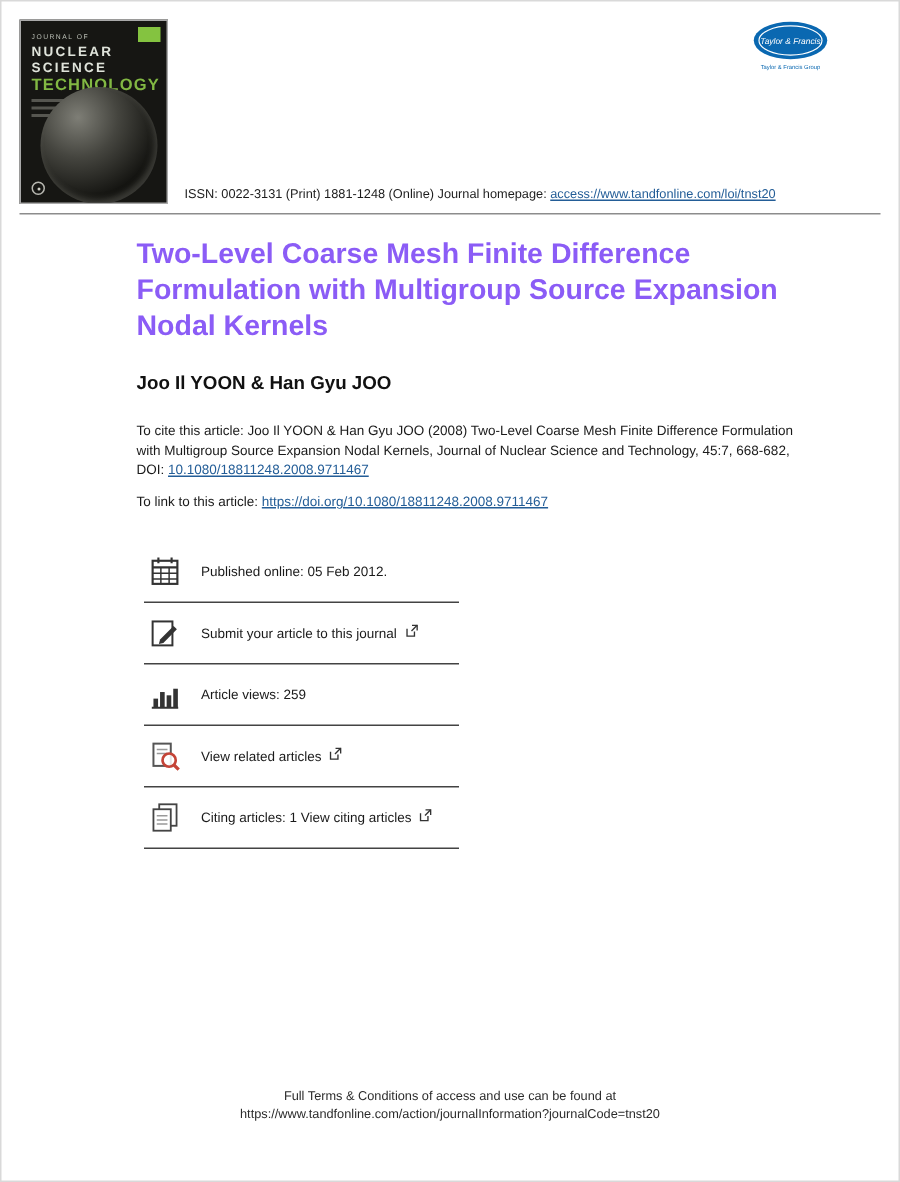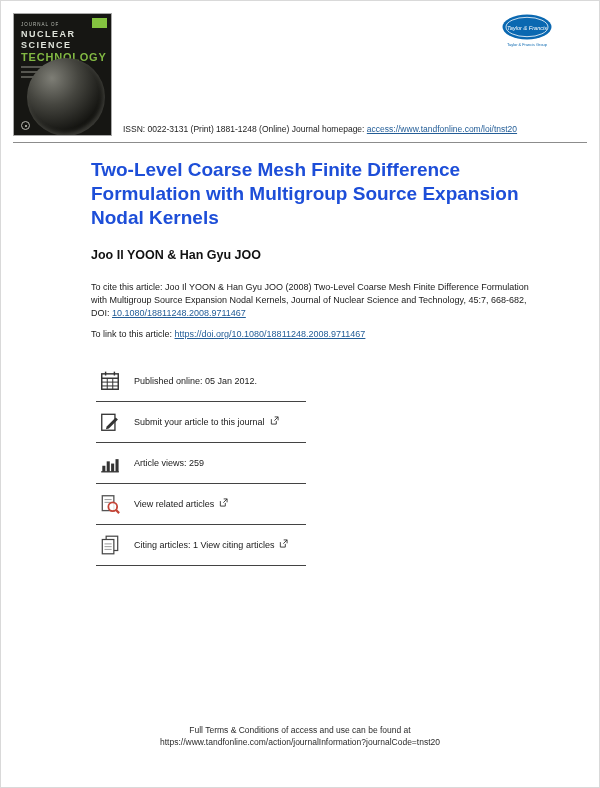--- a/index.html
+++ b/index.html
@@ -32,21 +32,21 @@
   .atom::after{content:"";position:absolute;left:2.5px;top:2.5px;width:2px;height:2px;border-radius:50%;background:#cfcfc6;}
   
   .logo{position:absolute;left:500px;top:13px;width:52px;height:36px;}
   .journal-title{position:absolute;left:122px;top:38px;width:400px;font-size:15px;font-weight:bold;color:#000;}
   .issn-line{position:absolute;left:122px;top:123px;width:470px;font-size:8.5px;color:#1c1c1c;}
   a.link, .link{color:#235d97;text-decoration:underline;cursor:pointer;}
   .rule{position:absolute;left:12px;right:12px;top:141px;border-top:1px solid #8c8c8c;}
   
   .article-title{
     position:absolute;left:90px;top:157px;width:432px;
-    font-size:19px;line-height:24px;font-weight:bold;color:#1d4ed8;
+    font-size:19px;line-height:24px;font-weight:bold;color:#8b5cf6;
   }
   .authors{position:absolute;left:90px;top:247px;width:430px;font-size:12.5px;font-weight:bold;color:#111;}
   .cite-block{position:absolute;left:90px;top:280px;width:442px;font-size:9px;line-height:13px;color:#1a1a1a;}
   .link-block{position:absolute;left:90px;top:327px;width:442px;font-size:9px;line-height:13px;color:#1a1a1a;}
   .blabel{font-weight:normal;}
   
   .actions{position:absolute;left:95px;top:360px;width:210px;}
   .action-row{
     display:flex;align-items:center;height:41px;border-bottom:1px solid #434343;
     box-sizing:border-box;
@@ -110,21 +110,21 @@
       <svg class="action-icon" viewBox="0 0 20 20">
         <rect x="2.5" y="3.5" width="15" height="14" fill="none" stroke="#333" stroke-width="1.3"></rect>
         <line x1="2.5" y1="7.5" x2="17.5" y2="7.5" stroke="#333" stroke-width="1.3"></line>
         <line x1="6" y1="1.5" x2="6" y2="5" stroke="#333" stroke-width="1.3"></line>
         <line x1="14" y1="1.5" x2="14" y2="5" stroke="#333" stroke-width="1.3"></line>
         <line x1="7.5" y1="7.5" x2="7.5" y2="17.5" stroke="#333" stroke-width="0.9"></line>
         <line x1="12.5" y1="7.5" x2="12.5" y2="17.5" stroke="#333" stroke-width="0.9"></line>
         <line x1="2.5" y1="11" x2="17.5" y2="11" stroke="#333" stroke-width="0.9"></line>
         <line x1="2.5" y1="14.5" x2="17.5" y2="14.5" stroke="#333" stroke-width="0.9"></line>
       </svg>
-      <span class="action-label">Published online: 05 Jan 2012.</span>
+      <span class="action-label">Published online: 05 Feb 2012.</span>
     </div>
 
     <div class="action-row">
       <svg class="action-icon" viewBox="0 0 20 20">
         <rect x="2.5" y="3" width="12" height="14.5" fill="none" stroke="#333" stroke-width="1.2"></rect>
         <path d="M7 14 L15.2 5.8 L17.2 7.8 L9 16 L6.3 16.7 Z" fill="#333"></path>
       </svg>
       <span class="action-label">Submit your article to this journal</span>
       <svg class="ext-icon" width="9" height="9" viewBox="0 0 10 10">
         <path d="M1.5 3.5 V9 H7 V5.5" fill="none" stroke="#333" stroke-width="1"></path>

